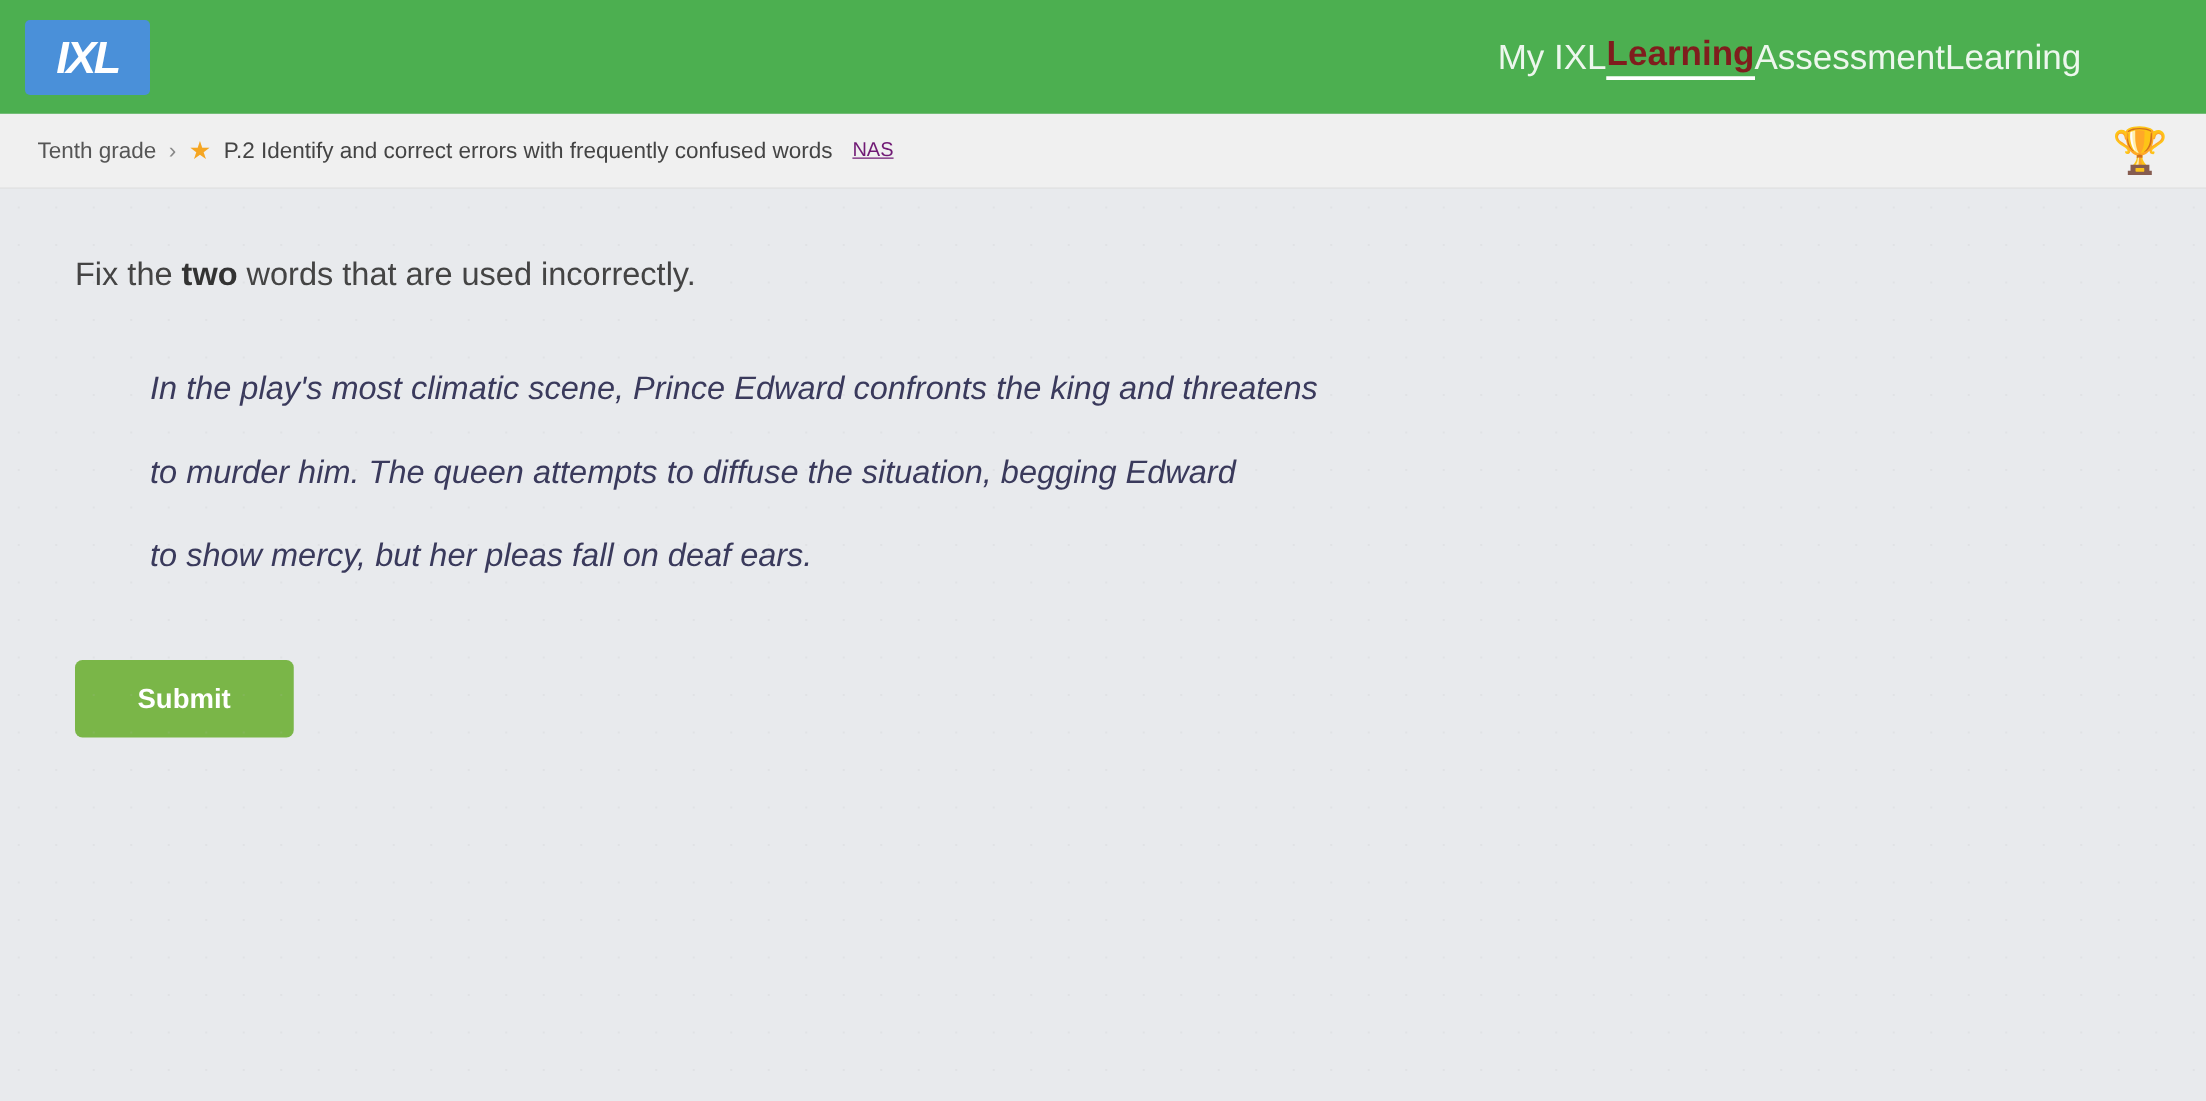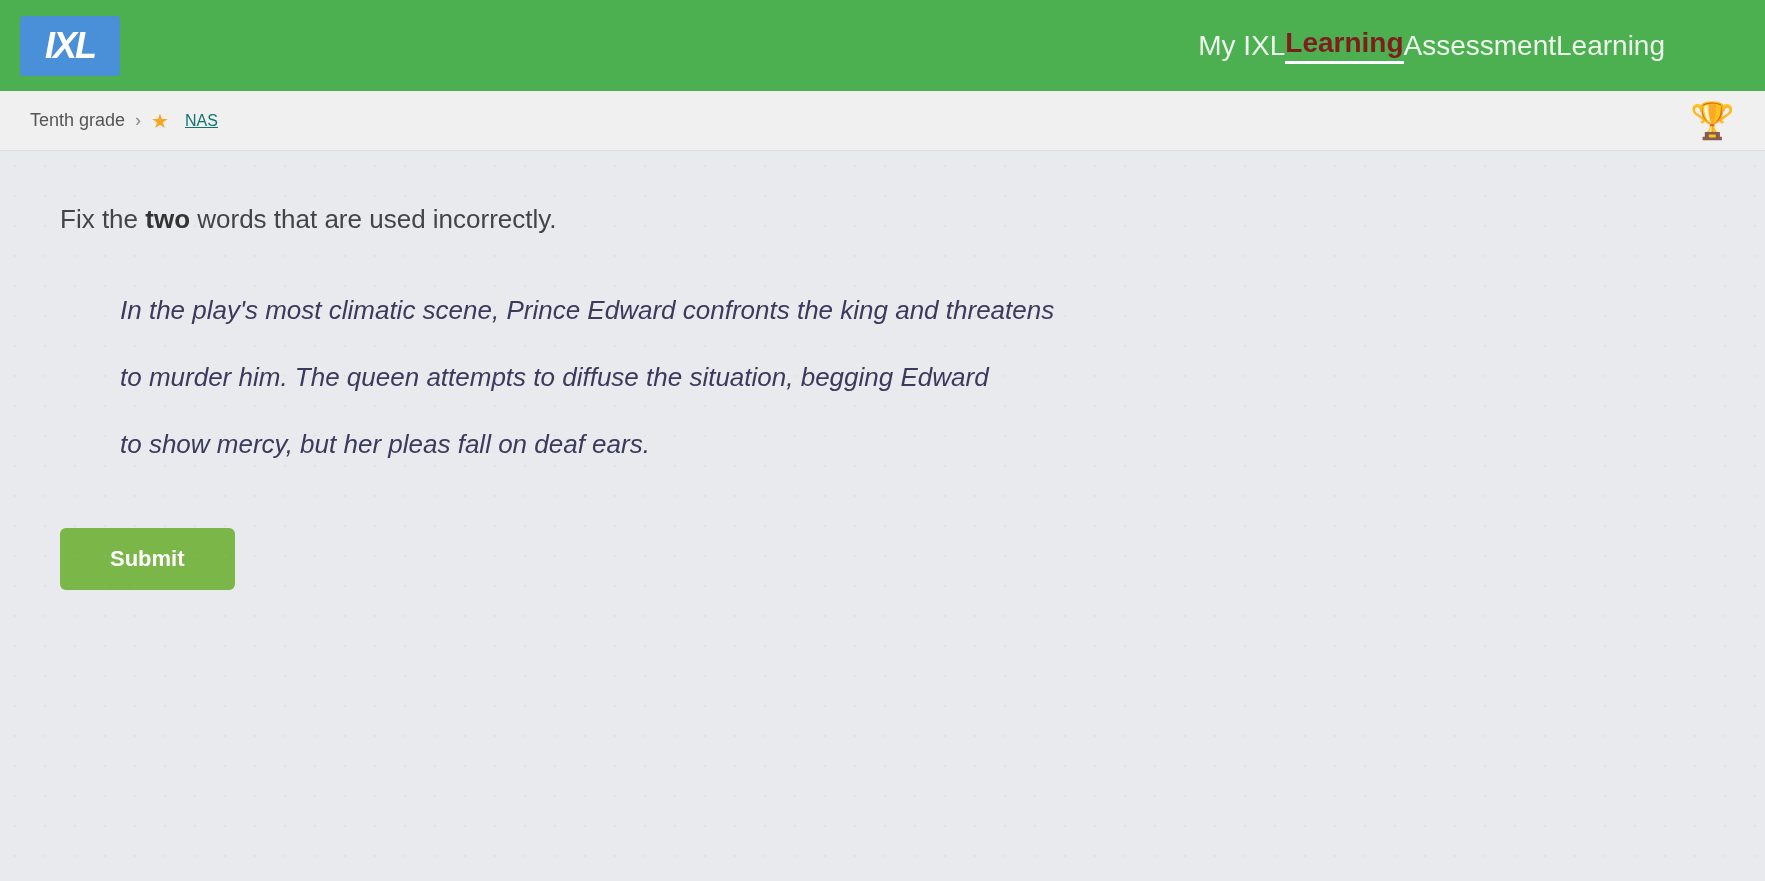--- a/index.html
+++ b/index.html
@@ -128,21 +128,21 @@
       font-size: 20px;
     }
 
     .breadcrumb-title {
       color: #444;
       font-size: 18px;
       font-weight: 400;
     }
 
     .breadcrumb-badge {
-      color: #0f766e;
+      color: #701a75;
       font-size: 16px;
       margin-left: 6px;
       text-decoration: underline;
     }
 
     .trophy-icon-container {
       margin-left: auto;
       color: #4a90d9;
       font-size: 36px;
     }
@@ -224,20 +224,21 @@
     </div>
     <a class="nav-link">Assessment</a>
     <a class="nav-link">Learning</a>
   </div>
 </header>
 
 <div class="breadcrumb-bar">
   <a class="breadcrumb-link">Tenth grade</a>
   <span class="breadcrumb-chevron">›</span>
   <span class="breadcrumb-star">★</span>
+  <span class="breadcrumb-title">P.2 Identify and correct errors with frequently confused words</span>
   <span class="breadcrumb-badge">NAS</span>
   <div class="trophy-icon-container">🏆</div>
 </div>
 
 <main class="main-content">
   <div class="instruction-text">
     <span>Fix the </span><span class="bold-word">two</span><span> words that are used incorrectly.</span>
   </div>
 
   <div class="passage-container">

